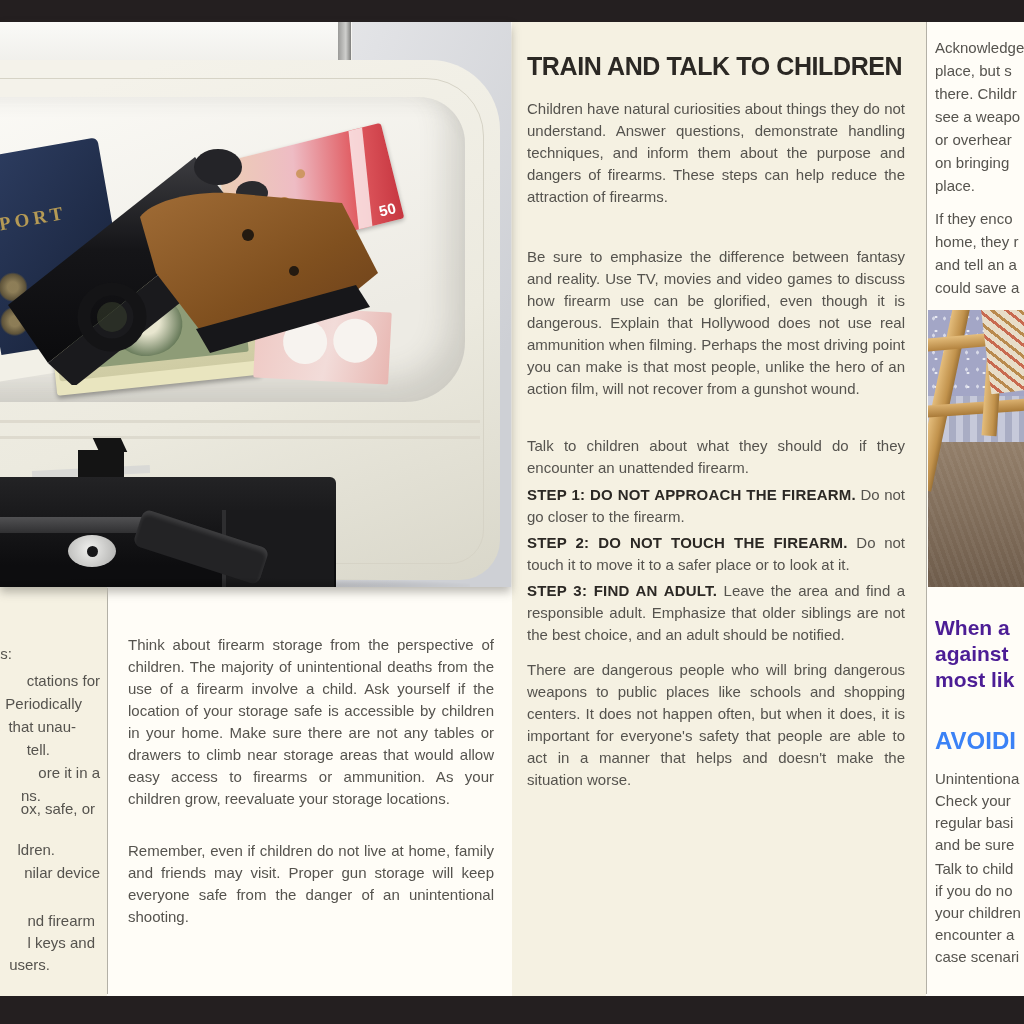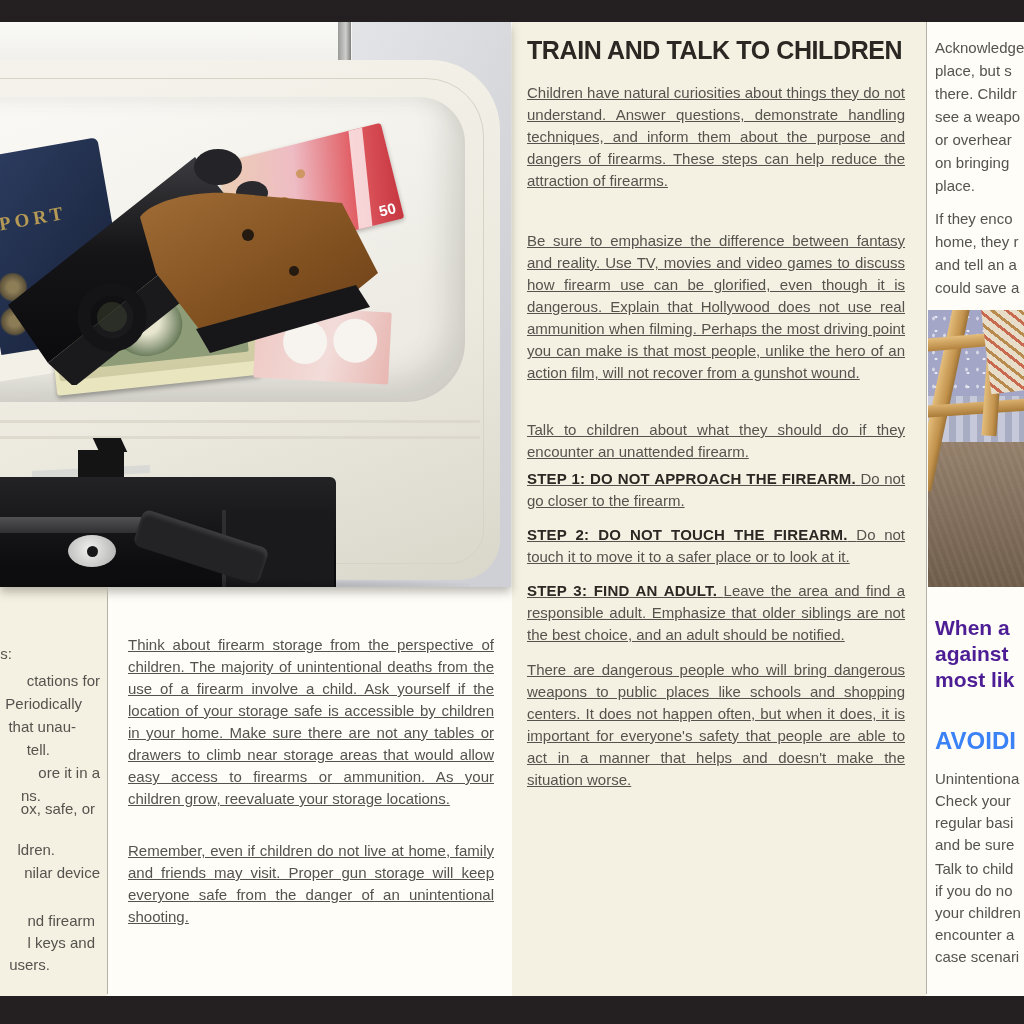--- a/index.html
+++ b/index.html
@@ -13,26 +13,26 @@
   .panel{position:absolute;top:22px;height:974px;box-sizing:border-box;}
   .left-panel{left:0;width:107px;background:#f5f1e2;}
   .storage-panel{left:107px;width:405px;background:#fffdf7;padding:0 18px 0 21px;}
   .center-panel{left:512px;width:414px;background:#f5f1e2;padding:0 21px 0 15px;}
   .right-panel{left:927px;width:113px;background:#fffdf7;overflow:hidden;}
   .vline{position:absolute;width:1px;background:#b3b0a6;z-index:5;}
   #vl1{left:107px;top:588px;height:406px;}
   #vl2{left:926px;top:22px;height:972px;}
 
   
-  p{font-size:15px;line-height:22px;text-align:justify;margin:0;color:#55534e;text-decoration:underline;}
+  p{font-size:15px;line-height:22px;text-align:justify;margin:0;color:#55534e;}
   h1,h2{margin:0;color:#2b2824;font-weight:bold;white-space:nowrap;}
-  .center-panel h1{font-size:25px;letter-spacing:-0.4px;padding-top:14px;}
+  .center-panel h1{font-size:25px;letter-spacing:-0.4px;padding-top:30px;}
   .center-panel h2{font-size:23px;letter-spacing:-0.3px;margin-top:18px;}
   .p1{margin-top:17px;} .p2{margin-top:38px;} .p3{margin-top:35px;}
-  .step{margin-top:12px;} .step.s1{margin-top:5px;}
+  .step{margin-top:4px;} .step.s1{margin-top:5px;}
   .step b{color:#2b2824;letter-spacing:0.2px;}
   .p4{margin-top:26px;} .p5{margin-top:13px;}
   .sp1{margin-top:612px;} .sp2{margin-top:30px;}
 
   
   .frag{position:absolute;white-space:nowrap;font-size:15px;color:#55534e;}
   .f1{top:623px;right:95px;}  .f2{top:650px;right:7px;}   .f3{top:673px;right:25px;}
   .f4{top:696px;right:31px;}  .f5{top:719px;right:57px;}  .f6{top:742px;right:7px;}
   .f7{top:765px;right:66px;}  .f8{top:778px;right:12px;}  .f9{top:819px;right:52px;}
   .f10{top:842px;right:7px;}  .f11{top:890px;right:12px;} .f12{top:912px;right:12px;}

